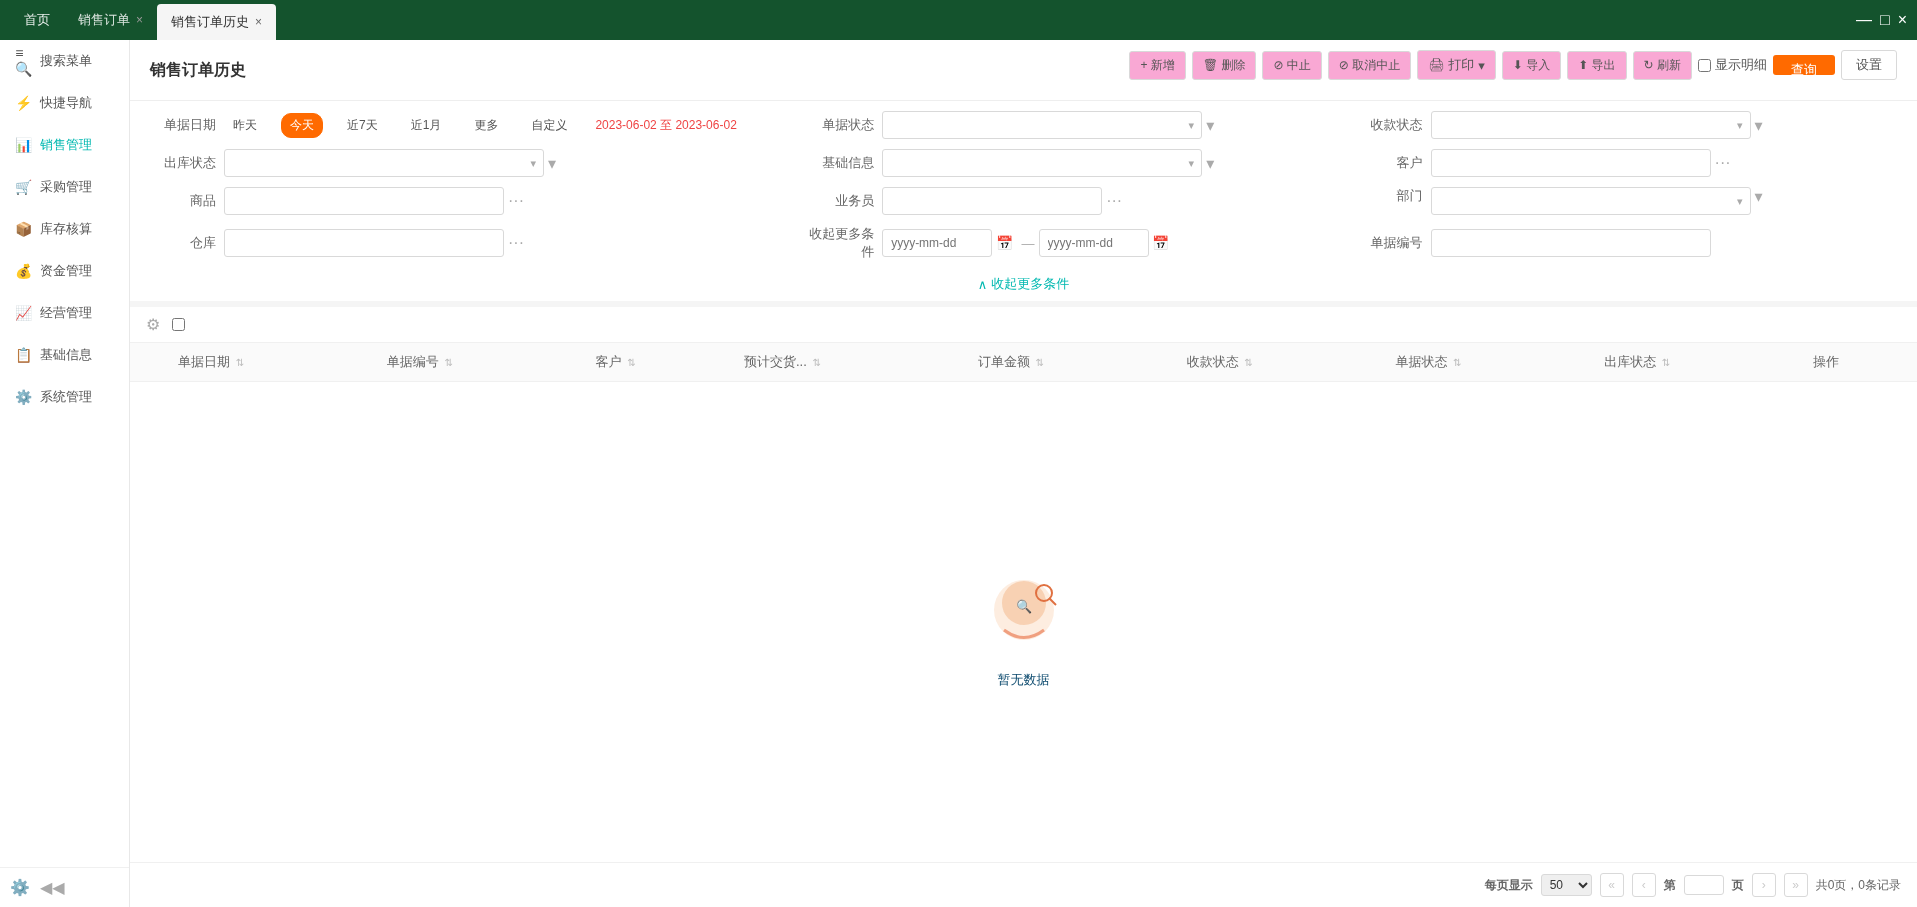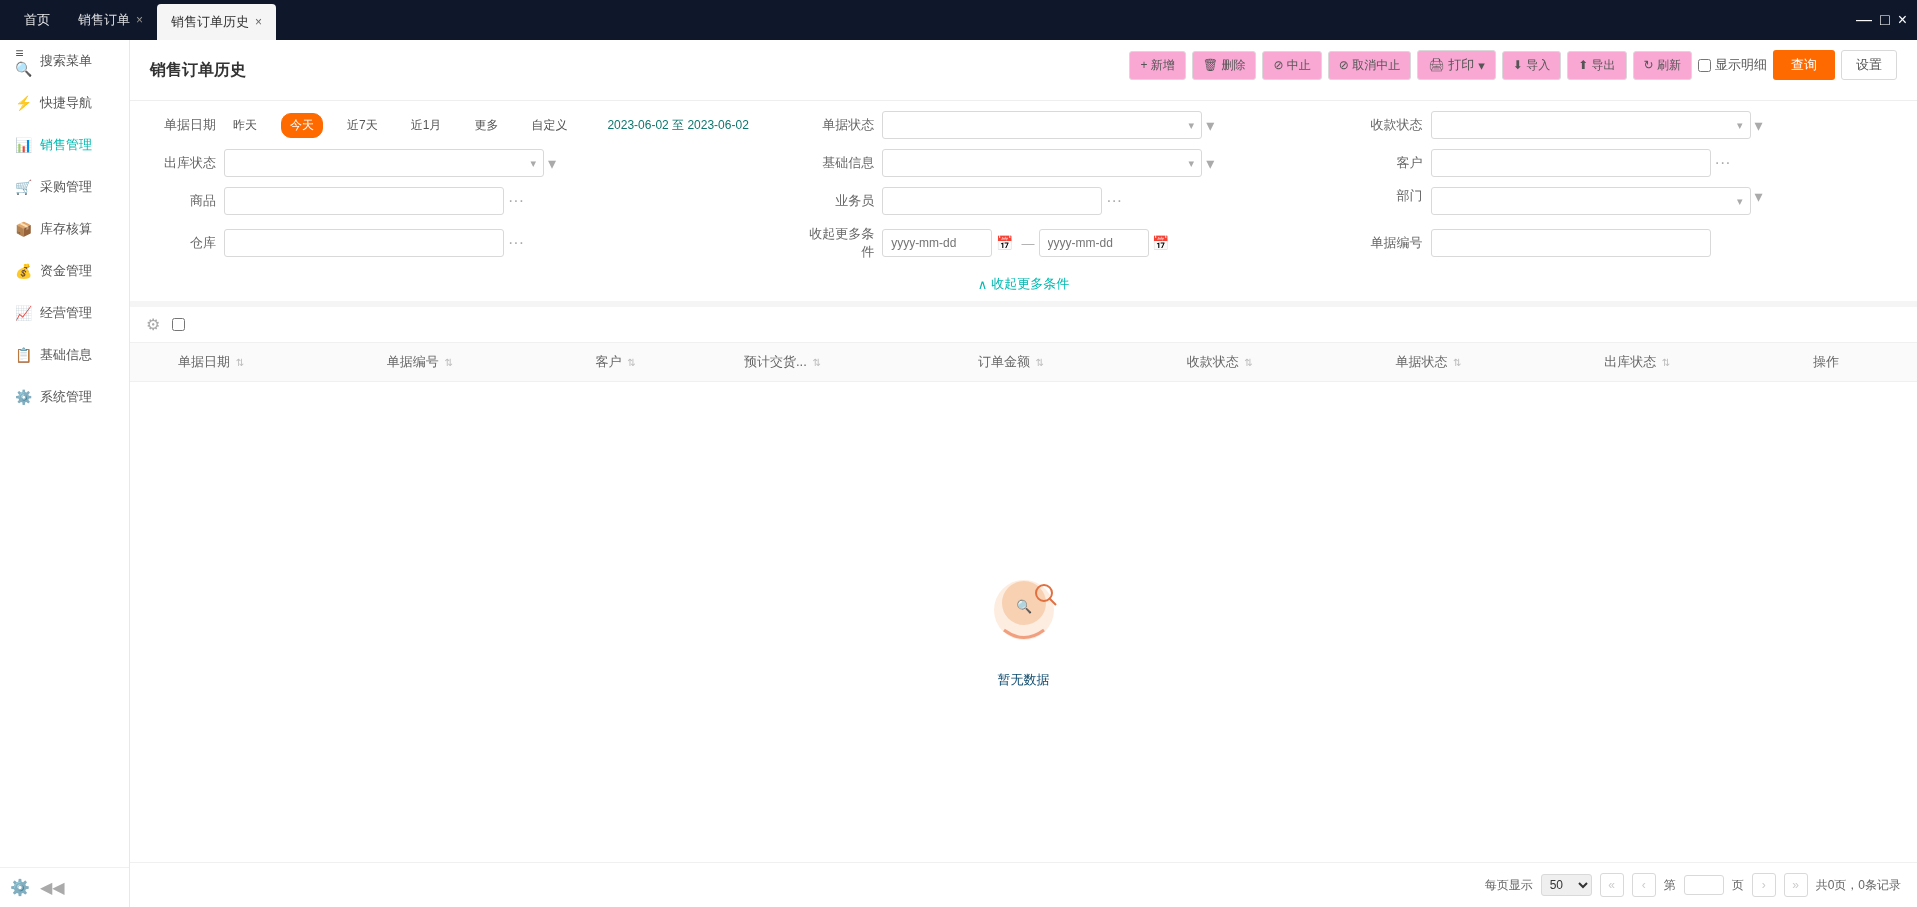--- a/index.html
+++ b/index.html
@@ -1,19 +1,19 @@
 <!DOCTYPE html>
 <html><head>
   <meta charset="utf-8">
   <style>
     * { box-sizing: border-box; margin: 0; padding: 0; font-family: "Microsoft YaHei", "PingFang SC", Arial, sans-serif; font-size: 13px; }
     body { background: #f5f5f5; display: flex; flex-direction: column; height: 907px; overflow: hidden; }
     
     
-    .top-bar { background: #0f172a; display: flex; align-items: center; height: 40px; padding: 0 10px; color: white; flex-shrink: 0; }
+    .top-bar { background: #14532d; display: flex; align-items: center; height: 40px; padding: 0 10px; color: white; flex-shrink: 0; }
     .tab-item { display: flex; align-items: center; padding: 0 14px; height: 40px; cursor: pointer; font-size: 13px; color: rgba(255,255,255,0.85); position: relative; }
     .tab-item.active { background: #f5f5f5; color: #333; border-radius: 4px 4px 0 0; margin-top: 4px; height: 36px; }
     .tab-close { margin-left: 6px; font-size: 12px; cursor: pointer; color: #999; }
     .tab-item.active .tab-close { color: #666; }
     .top-right { margin-left: auto; display: flex; align-items: center; gap: 8px; }
     .top-right-btn { color: white; font-size: 16px; cursor: pointer; }
 
     
     .main-layout { display: flex; flex: 1; overflow: hidden; }
     
@@ -35,21 +35,21 @@
     .filter-input { border: 1px solid #d9d9d9; border-radius: 3px; padding: 4px 8px; height: 28px; outline: none; font-size: 12px; color: #333; background: white; }
     .filter-select { border: 1px solid #d9d9d9; border-radius: 3px; padding: 4px 24px 4px 8px; height: 28px; outline: none; font-size: 12px; color: #333; background: white; width: 100%; appearance: none; cursor: pointer; }
     .filter-select-wrap { position: relative; flex: 1; max-width: 320px; }
     .filter-select-wrap::after { content: "▾"; position: absolute; right: 8px; top: 50%; transform: translateY(-50%); color: #aaa; pointer-events: none; font-size: 11px; }
     .filter-dots { color: #aaa; cursor: pointer; font-size: 16px; margin-left: 4px; }
     
     
     .date-filter { display: flex; align-items: center; gap: 15px; }
     .date-quick-btn { padding: 3px 8px; border-radius: 3px; cursor: pointer; font-size: 12px; color: #555; border: 1px solid transparent; }
     .date-quick-btn.active { background: #ff6a00; color: white; border-radius: 10px; border-color: #ff6a00; }
-    .date-range-text { color: #0f766e; font-size: 12px; margin-left: 16px; }
+    .date-range-text { color: #ef4444; font-size: 12px; margin-left: 4px; }
 
     .collapse-row { display: flex; align-items: center; justify-content: center; padding: 4px; cursor: pointer; color: #00b8b0; font-size: 12px; gap: 4px; }
     
     
     .table-area { flex: 1; background: white; margin: 0 0 0 0; overflow: hidden; display: flex; flex-direction: column; }
     .table-toolbar { display: flex; align-items: center; padding: 8px 16px; border-bottom: 1px solid #f0f0f0; }
     .table-settings-btn { color: #aaa; cursor: pointer; font-size: 16px; }
     
     table { width: 100%; border-collapse: collapse; font-size: 12px; }
     thead tr { background: #fafafa; }
@@ -58,31 +58,31 @@
     
     .checkbox-cell { width: 36px; text-align: center; }
     
     
     .empty-state { display: flex; flex-direction: column; align-items: center; justify-content: center; padding: 60px; flex: 1; }
     .empty-icon { width: 100px; height: 100px; margin-bottom: 16px; }
     .empty-text { color: #0c4a6e; font-size: 13px; }
     
     
     .pagination { display: flex; align-items: center; justify-content: flex-end; padding: 10px 16px; border-top: 1px solid #f0f0f0; gap: 8px; background: white; }
-    .pagination-label { color: #666; font-size: 12px; }
+    .pagination-label { color: #666; font-size: 12px; font-weight: bold; }
     .pagination-select { border: 1px solid #d9d9d9; border-radius: 3px; padding: 2px 4px; font-size: 12px; color: #333; }
     .pagination-btn { width: 24px; height: 24px; display: flex; align-items: center; justify-content: center; border: 1px solid #d9d9d9; border-radius: 3px; cursor: pointer; color: #555; font-size: 12px; background: white; }
     .pagination-btn.disabled { color: #ccc; cursor: default; }
     .pagination-input { width: 40px; border: 1px solid #d9d9d9; border-radius: 3px; padding: 2px 4px; font-size: 12px; text-align: center; }
     .pagination-info { color: #666; font-size: 12px; }
     
     .top-nav-home { color: white; font-size: 13px; padding: 0 14px; cursor: pointer; opacity: 0.9; }
     .filter-section { background: white; padding: 10px 16px 4px 16px; margin-bottom: 6px; }
 
-    .btn-query { background: #ff6a00; color: white; border: none; border-radius: 3px; padding: 6px 18px; cursor: pointer; font-size: 13px; height: 30px; }
+    .btn-query { background: #ff6a00; color: white; border: none; border-radius: 3px; padding: 6px 18px; cursor: pointer; font-size: 13px; height: 20px; }
     .btn-set { background: white; color: #555; border: 1px solid #d9d9d9; border-radius: 3px; padding: 5px 14px; cursor: pointer; font-size: 13px; height: 30px; }
 
     .page-top { background: white; border-bottom: 1px solid #eee; padding: 10px 20px; display: flex; align-items: center; }
   </style>
 </head>
 <body>
 
 <div class="top-bar">
   <span class="top-nav-home">首页</span>
   <div class="tab-item">

